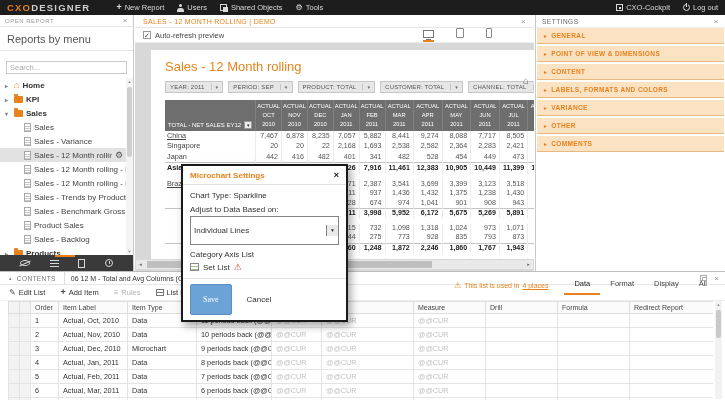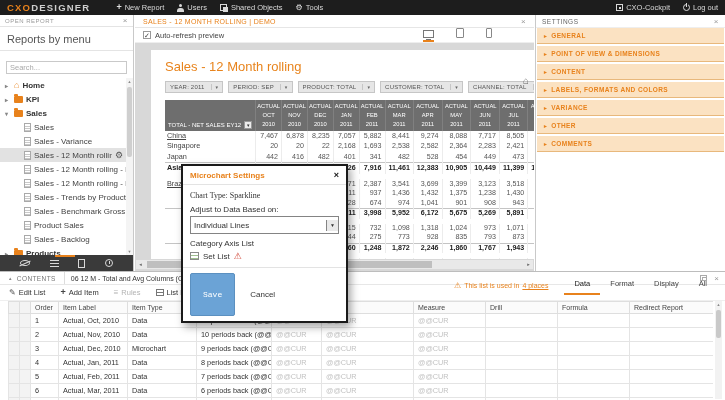--- a/index.html
+++ b/index.html
@@ -120,33 +120,33 @@
   .hthumb{position:absolute;left:11px;top:1px;width:285px;height:7px;background:#bfbfbf;}
 
   
   .modal{position:absolute;left:181px;top:164px;width:167px;background:#fff;border:2px solid #1a1a1a;
          box-shadow:3px 4px 8px rgba(0,0,0,.35);z-index:20;font-size:8px;color:#333;}
   .modal-head{display:flex;align-items:center;justify-content:space-between;padding:4px 7px;
               border-bottom:1px solid #e3e3e3;}
   .modal-title{color:#e8821c;font-weight:bold;}
   .modal-x{color:#111;font-weight:bold;font-size:9px;cursor:pointer;}
   .modal-body{padding:4px 7px 6px;}
-  .m-line{margin:2px 0 5px;font-family:Liberation Serif, serif;}
+  .m-line{margin:2px 0 5px;}
   .m-label{margin:2px 0 2px;}
   .selectbox{display:flex;align-items:center;justify-content:space-between;border:1px solid #848484;
-             height:18px;padding-left:3px;cursor:pointer;background:#fff;}
+             height:29px;padding-left:3px;cursor:pointer;background:#fff;}
   .sel-btn{width:12px;height:11px;border-left:1px solid #848484;background:#e9e9e9;text-align:center;
            font-size:5px;line-height:11px;color:#333;}
   .setlist{display:flex;align-items:center;gap:4px;margin-top:3px;}
   .ic-grid{width:9px;height:8px;border:1px solid #8a8a8a;background:
            linear-gradient(#fff 0 2px,#9fbf8f 2px 3px,#fff 3px 5px,#9fbf8f 5px 6px,#fff 6px);}
   .warn-red{color:#cc3322;font-size:9px;}
   .modal-foot{border-top:1px solid #e3e3e3;padding:5px 7px;display:flex;align-items:center;gap:15px;}
-  .save-btn{background:#6ba3d6;border:1px solid #5b90c0;color:#fff;font-size:8px;padding:16px 12px;
-            border-radius:2px;cursor:pointer;font-family:Liberation Mono, monospace;}
+  .save-btn{background:#6ba3d6;border:1px solid #5b90c0;color:#fff;font-size:8px;padding:10px 12px;
+            border-radius:2px;cursor:pointer;font-family:Liberation Serif, serif;}
   .cancel-lnk{color:#333;cursor:pointer;text-align:right;}
 
   
   .settings{position:absolute;left:535px;top:15px;right:0;bottom:129px;background:#fff;
             border-left:1px solid #c9c9c9;}
   .set-head{height:13px;display:flex;align-items:center;justify-content:space-between;padding:0 6px;
             font-size:6.5px;color:#666;letter-spacing:.5px;border-bottom:1px solid #eee;}
   .acc{height:16px;margin:0 1px 2px;background:#fbe2c2;border-bottom:1px solid #e8b87c;
        display:flex;align-items:center;padding-left:7px;gap:4px;color:#e8821c;font-size:6.5px;
        font-weight:bold;letter-spacing:.4px;cursor:pointer;}

